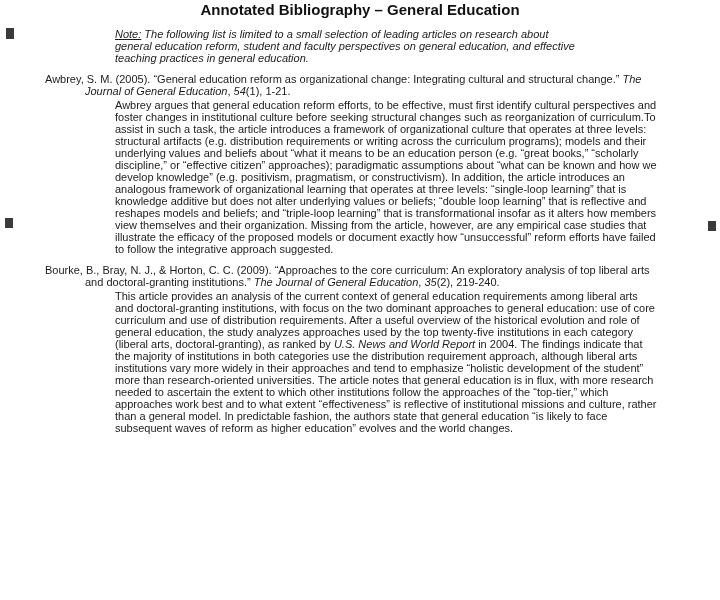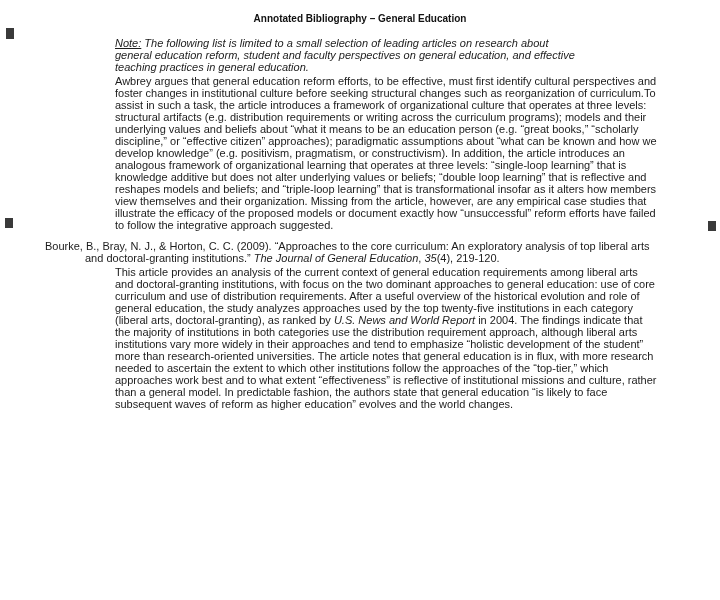--- a/index.html
+++ b/index.html
@@ -12,22 +12,22 @@
     color: #1c1c1c;
     -webkit-font-smoothing: antialiased;
   }
   .page {
     position: absolute;
     inset: 0;
     background: #ffffff;
   }
   .title {
     margin: 0;
-    padding-top: 12px;
-    font-size: 10px;
+    padding-top: 3px;
+    font-size: 15px;
     line-height: 14px;
     font-weight: 700;
     text-align: center;
     color: #111111;
   }
   p { margin: 0; }
   .doc-text {
     font-size: 11px;
     line-height: 12px;
     text-align: left;
@@ -55,24 +55,25 @@
 </style>
 </head>
 <body>
 
 <div class="page">
 
   <h1 class="title">Annotated Bibliography – General Education</h1>
 
   <p class="doc-text note"><span class="underline-italic">Note:</span><span class="italic"> The following list is limited to a small selection of leading articles on research about general education reform, student and faculty perspectives on general education, and effective teaching practices in general education.</span></p>
 
+  <p class="doc-text citation"><span>Awbrey, S. M. (2005). “General education reform as organizational change: Integrating cultural and structural change.” </span><span class="italic">The Journal of General Education</span><span>, </span><span class="italic">54</span><span>(1), 1-21.</span></p>
 
   <p class="doc-text annotation"><span>Awbrey argues that general education reform efforts, to be effective, must first identify cultural perspectives and foster changes in institutional culture before seeking structural changes such as reorganization of curriculum.To assist in such a task, the article introduces a framework of organizational culture that operates at three levels: structural artifacts (e.g. distribution requirements or writing across the curriculum programs); models and their underlying values and beliefs about “what it means to be an education person (e.g. “great books,” “scholarly discipline,” or “effective citizen” approaches); paradigmatic assumptions about “what can be known and how we develop knowledge” (e.g. positivism, pragmatism, or constructivism). In addition, the article introduces an analogous framework of organizational learning that operates at three levels: “single-loop learning” that is knowledge additive but does not alter underlying values or beliefs; “double loop learning” that is reflective and reshapes models and beliefs; and “triple-loop learning” that is transformational insofar as it alters how members view themselves and their organization. Missing from the article, however, are any empirical case studies that illustrate the efficacy of the proposed models or document exactly how “unsuccessful” reform efforts have failed to follow the integrative approach suggested.</span></p>
 
-  <p class="doc-text citation"><span>Bourke, B., Bray, N. J., &amp; Horton, C. C. (2009). “Approaches to the core curriculum: An exploratory analysis of top liberal arts and doctoral-granting institutions.” </span><span class="italic">The Journal of General Education</span><span>, </span><span class="italic">35</span><span>(4), 219-120.</span></p>
+  <p class="doc-text citation"><span>Bourke, B., Bray, N. J., &amp; Horton, C. C. (2009). “Approaches to the core curriculum: An exploratory analysis of top liberal arts and doctoral-granting institutions.” </span><span class="italic">The Journal of General Education</span><span>, </span><span class="italic">35</span><span>(2), 219-240.</span></p>
 
   <p class="doc-text annotation"><span>This article provides an analysis of the current context of general education requirements among liberal arts and doctoral-granting institutions, with focus on the two dominant approaches to general education: use of core curriculum and use of distribution requirements. After a useful overview of the historical evolution and role of general education, the study analyzes approaches used by the top twenty-five institutions in each category (liberal arts, doctoral-granting), as ranked by </span><span class="italic">U.S. News and World Report</span><span> in 2004. The findings indicate that the majority of institutions in both categories use the distribution requirement approach, although liberal arts institutions vary more widely in their approaches and tend to emphasize “holistic development of the student” more than research-oriented universities. The article notes that general education is in flux, with more research needed to ascertain the extent to which other institutions follow the approaches of the “top-tier,” which approaches work best and to what extent “effectiveness” is reflective of institutional missions and culture, rather than a general model. In predictable fashion, the authors state that general education “is likely to face subsequent waves of reform as higher education” evolves and the world changes.</span></p>
 
   <div class="marker marker-top-left"></div>
   <div class="marker marker-mid-left"></div>
   <div class="marker marker-mid-right"></div>
 
 </div>
 
 </body></html>

